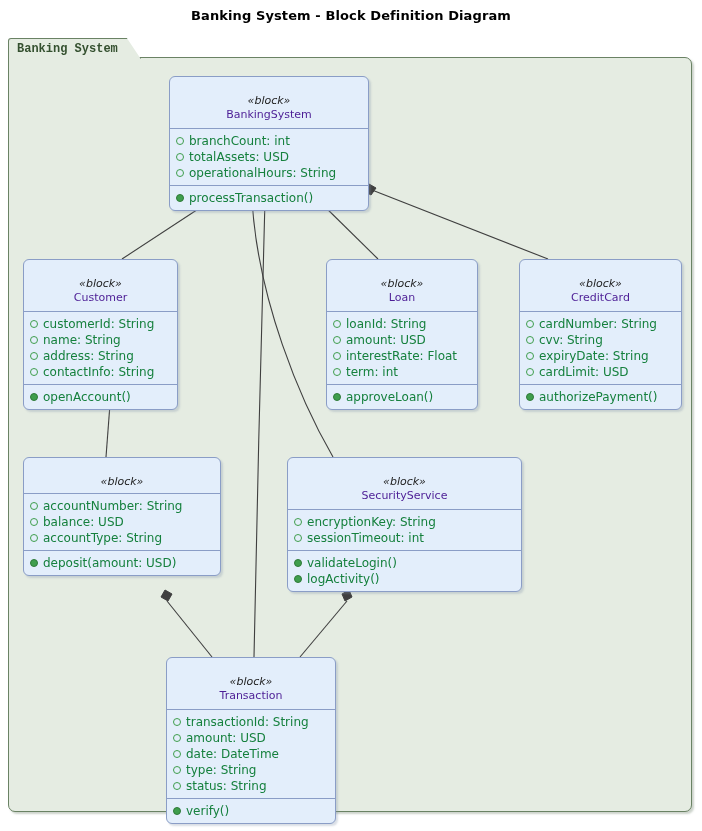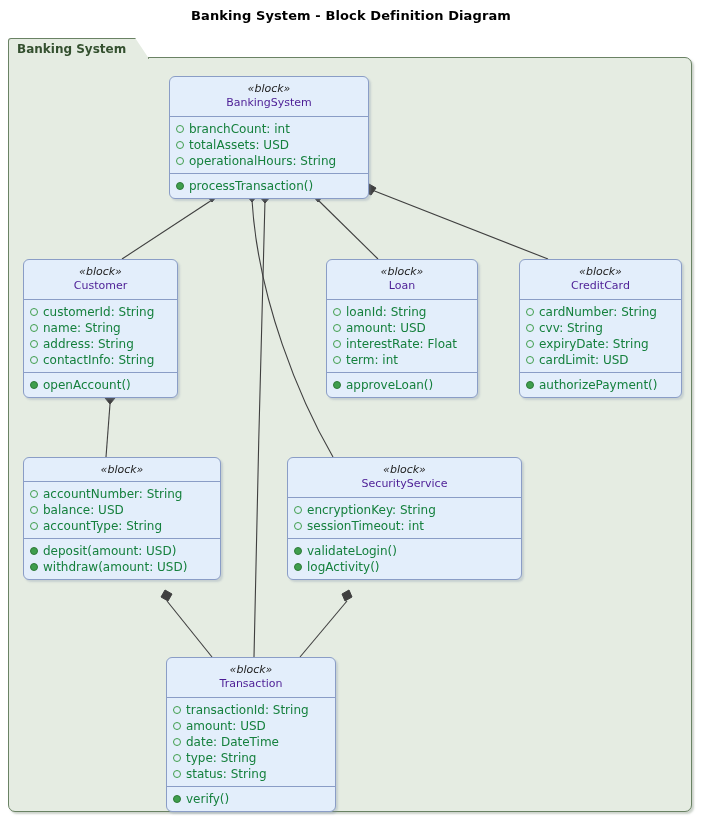--- a/index.html
+++ b/index.html
@@ -64,20 +64,21 @@
     align-items: center;
     border-top-left-radius: 3px;
     clip-path: polygon(0 0, calc(100% - 14px) 0, 100% 100%, 0 100%);
   }
   .package-tab-label {
     font-size: 12px;
     font-weight: bold;
     color: #34502f;
     white-space: nowrap;
     line-height: 1;
+    font-family: Liberation Mono, monospace;
   }
 
   
   #connectors {
     position: absolute;
     left: 0; top: 0;
     width: 702px;
     height: 831px;
     pointer-events: none;
   }
@@ -86,21 +87,21 @@
   .block {
     position: absolute;
     background: #e3eefb;
     border: 1px solid #8a9dc6;
     border-radius: 6px;
     box-sizing: border-box;
     box-shadow: 2px 2px 2px rgba(130,145,170,0.30);
     overflow: hidden;
   }
   .block-header {
-    padding: 5px 8px 5px 8px;
+    padding: 17px 8px 5px 8px;
     text-align: center;
     border-bottom: 1px solid #8a9dc6;
   }
   .block-stereotype {
     font-size: 11px;
     font-style: italic;
     color: #1c1c1c;
     line-height: 13px;
   }
   .block-name {
@@ -323,24 +324,20 @@
       <div class="member">
           <span class="bullet attr"></span>
           <span>accountType: String</span>
         </div>
     </div>
     <div class="block-section operations">
       <div class="member">
           <span class="bullet op"></span>
           <span>deposit(amount: USD)</span>
         </div>
-      <div class="member">
-          <span class="bullet op"></span>
-          <span>withdraw(amount: USD)</span>
-        </div>
     </div>
   </div>
 
   <div class="block" id="block-securityservice" style="left:287px; top:457px; width:235px;">
     <div class="block-header">
       <div class="block-stereotype">«block»</div>
       <div class="block-name">SecurityService</div>
     </div>
     <div class="block-section attributes">
       <div class="member">

